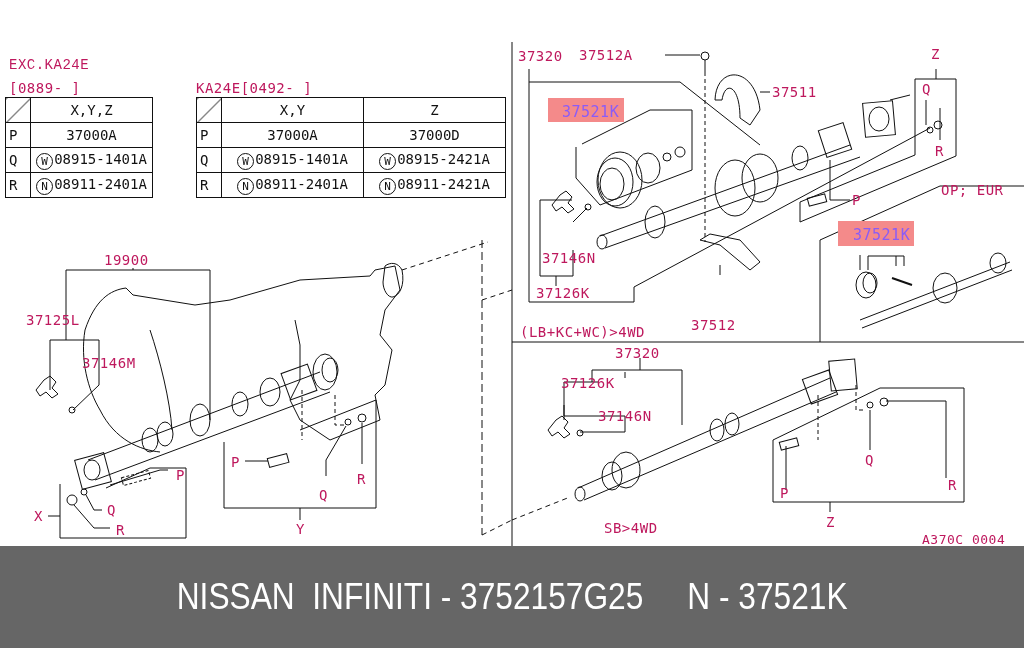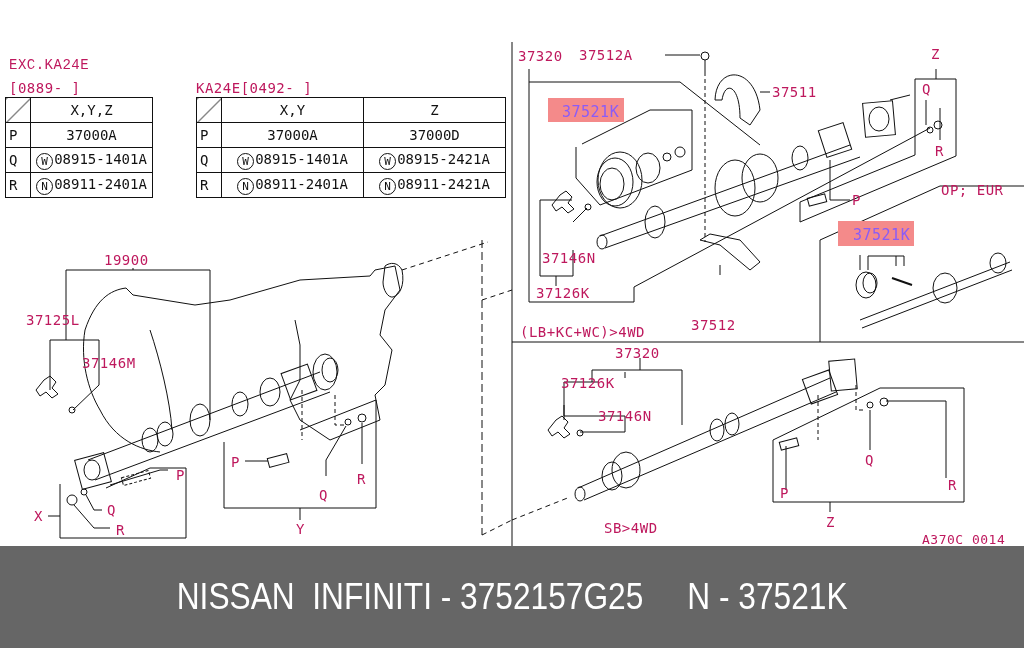--- a/index.html
+++ b/index.html
@@ -253,18 +253,18 @@
 
   <div class="lbl" style="left:520px;top:324px;">(LB+KC+WC)&gt;4WD</div>
   <div class="lbl" style="left:615px;top:345px;">37320</div>
   <div class="lbl" style="left:561px;top:375px;">37126K</div>
   <div class="lbl" style="left:598px;top:408px;">37146N</div>
   <div class="lbl" style="left:780px;top:485px;">P</div>
   <div class="lbl" style="left:865px;top:452px;">Q</div>
   <div class="lbl" style="left:948px;top:477px;">R</div>
   <div class="lbl" style="left:826px;top:514px;">Z</div>
   <div class="lbl" style="left:604px;top:520px;">SB&gt;4WD</div>
-  <div class="lbl sm" style="left:922px;top:532px;">A370C 0014</div>
+  <div class="lbl sm" style="left:922px;top:532px;">A370C 0004</div>
 </div>
 
 <div class="footer">
   <span>NISSAN  INFINITI - 3752157G25     N - 37521K</span>
 </div>
 
 </body></html>

